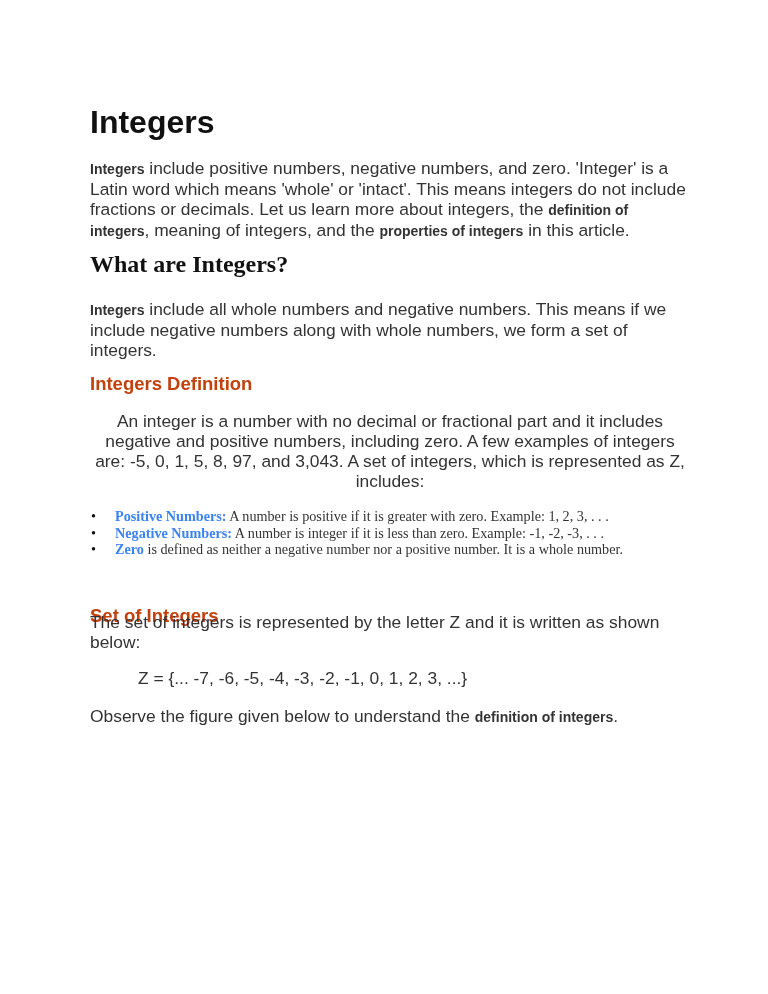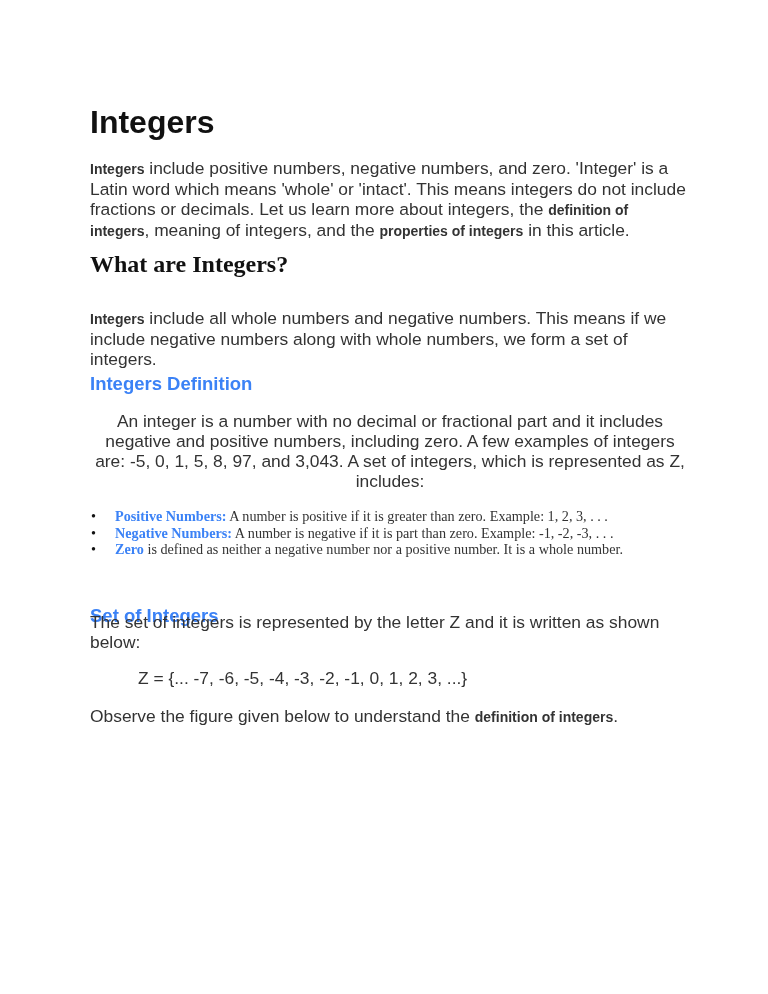--- a/index.html
+++ b/index.html
@@ -17,21 +17,21 @@
   }
   p b { font-size: 14px; font-weight: bold; color: #333333; }
   .h2serif {
     position: absolute; left: 0; top: 249px; margin: 0;
     font-family: "Liberation Serif", serif; font-weight: bold;
     font-size: 24px; line-height: 30px; color: #111111;
   }
   .h3 {
     position: absolute; left: 0; margin: 0;
     font-family: "Liberation Sans", sans-serif; font-weight: bold;
-    font-size: 18.5px; line-height: 24px; color: #3b82f6;
+    font-size: 18.5px; line-height: 24px; color: #c2410c;
   }
   ul {
     position: absolute; left: 0; top: 508px; margin: 0; padding: 0;
     list-style: none; width: 620px;
   }
   li {
     position: relative; padding-left: 25px;
     font-family: "Liberation Serif", serif; font-size: 14.2px; line-height: 16.5px;
     color: #333333; white-space: nowrap;
   }
@@ -41,29 +41,29 @@
 </head>
 <body>
 
 <div class="page">
   <h1>Integers</h1>
 
   <p style="top:158px;"><b>Integers</b><span> include positive numbers, negative numbers, and zero. 'Integer' is a Latin word which means 'whole' or 'intact'. This means integers do not include fractions or decimals. Let us learn more about integers, the </span><b>definition of integers</b><span>, meaning of integers, and the </span><b>properties of integers</b><span> in this article.</span></p>
 
   <h2 class="h2serif">What are Integers?</h2>
 
-  <p style="top:308px;"><b>Integers</b><span> include all whole numbers and negative numbers. This means if we include negative numbers along with whole numbers, we form a set of integers.</span></p>
+  <p style="top:299px;"><b>Integers</b><span> include all whole numbers and negative numbers. This means if we include negative numbers along with whole numbers, we form a set of integers.</span></p>
 
   <h3 class="h3" style="top:372px;">Integers Definition</h3>
 
   <p style="top:411px;text-align:center;">An integer is a number with no decimal or fractional part and it includes negative and positive numbers, including zero. A few examples of integers are: -5, 0, 1, 5, 8, 97, and 3,043. A set of integers, which is represented as Z, includes:</p>
 
   <ul>
-    <li><span class="bullet">•</span><b>Positive Numbers:</b><span> A number is positive if it is greater than zero. Example: 1, 2, 3, . . .</span></li>
-    <li><span class="bullet">•</span><b>Negative Numbers:</b><span> A number is negative if it is part than zero. Example: -1, -2, -3, . . .</span></li>
+    <li><span class="bullet">•</span><b>Positive Numbers:</b><span> A number is positive if it is greater with zero. Example: 1, 2, 3, . . .</span></li>
+    <li><span class="bullet">•</span><b>Negative Numbers:</b><span> A number is integer if it is less than zero. Example: -1, -2, -3, . . .</span></li>
     <li><span class="bullet">•</span><b>Zero</b><span> is defined as neither a negative number nor a positive number. It is a whole number.</span></li>
   </ul>
 
   <h3 class="h3" style="top:604px;">Set of Integers</h3>
 
   <p style="top:612px;">The set of integers is represented by the letter Z and it is written as shown below:</p>
 
   <p style="top:668px;margin-left:48px;">Z = {... -7, -6, -5, -4, -3, -2, -1, 0, 1, 2, 3, ...}</p>
 
   <p style="top:706px;"><span>Observe the figure given below to understand the </span><b>definition of integers</b><span>.</span></p>

